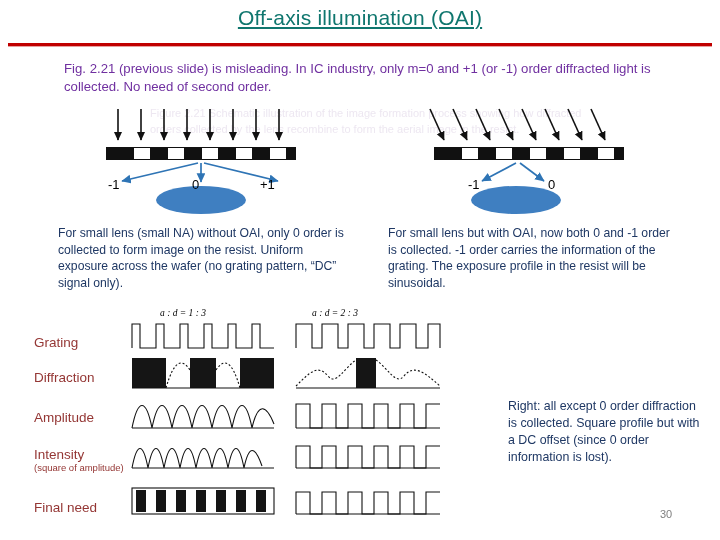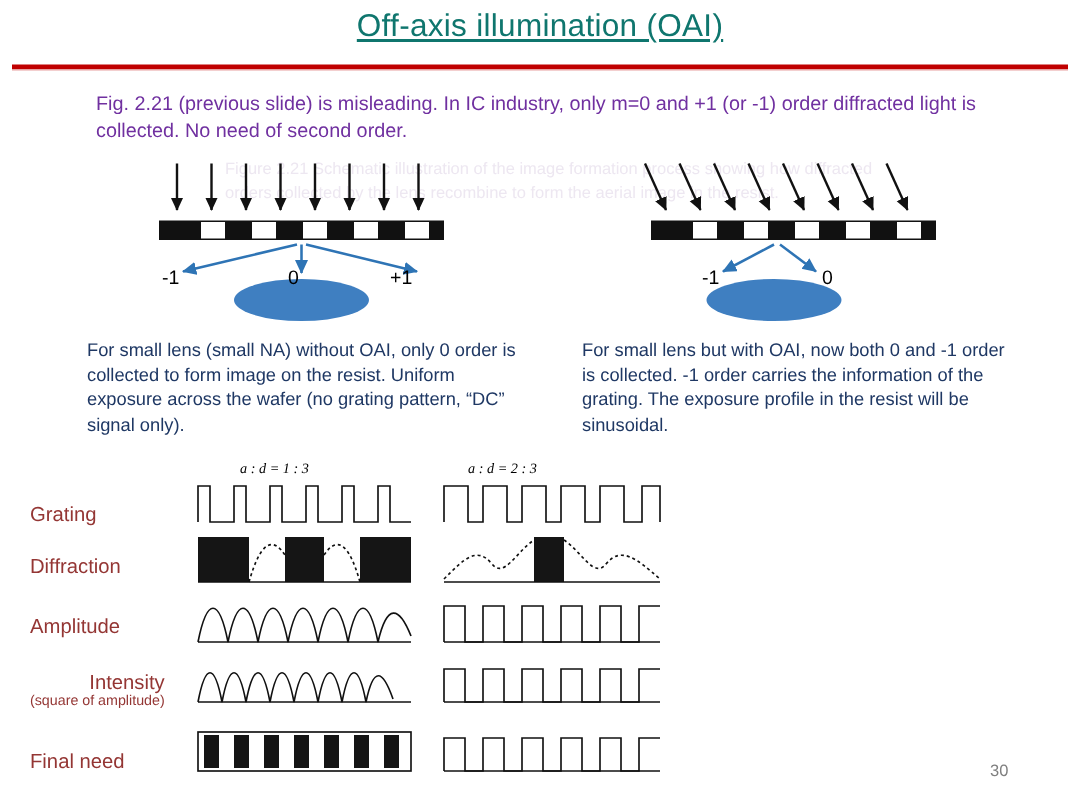--- a/index.html
+++ b/index.html
@@ -54,21 +54,21 @@
   
   .figbox{
     position:absolute;left:128px;top:312px;width:318px;height:218px;
     background:#ffffff;
   }
   .figcolhead{
     position:absolute;font-size:9.5px;font-style:italic;color:#000;
     font-family:Liberation Serif, serif;
   }
   .rowlabel{
-    position:absolute;left:20px;font-size:13.5px;color:#943634;text-align:right;
+    position:absolute;left:34px;font-size:13.5px;color:#943634;
   }
   .rowlabel small{display:block;font-size:9.5px;line-height:11px;color:#943634;}
 
   
   .rtext{
     position:absolute;left:508px;font-size:12.4px;line-height:17px;color:#1F3864;
     width:200px;
   }
 
   .pagenum{
@@ -245,16 +245,17 @@
         <g>
           <path d="M168,202 L168,180 L182,180 L182,202 L194,202 L194,180 L208,180 L208,202 L220,202 L220,180 L234,180 L234,202 L246,202 L246,180 L260,180 L260,202 L272,202 L272,180 L286,180 L286,202 L298,202 L298,180 L312,180"></path>
           <line x1="168" y1="202" x2="312" y2="202"></line>
         </g>
       </g>
     </svg>
     <div class="figcolhead" style="left:32px;top:-4px;">a : d = 1 : 3</div>
     <div class="figcolhead" style="left:184px;top:-4px;">a : d = 2 : 3</div>
   </div>
 
+  <div class="rtext" style="top:398px;">Right: all except 0 order diffraction is collected. Square profile but with a DC offset (since 0 order information is lost).</div>
 
   <div class="pagenum">30</div>
 
 </div>
 
 </body></html>

